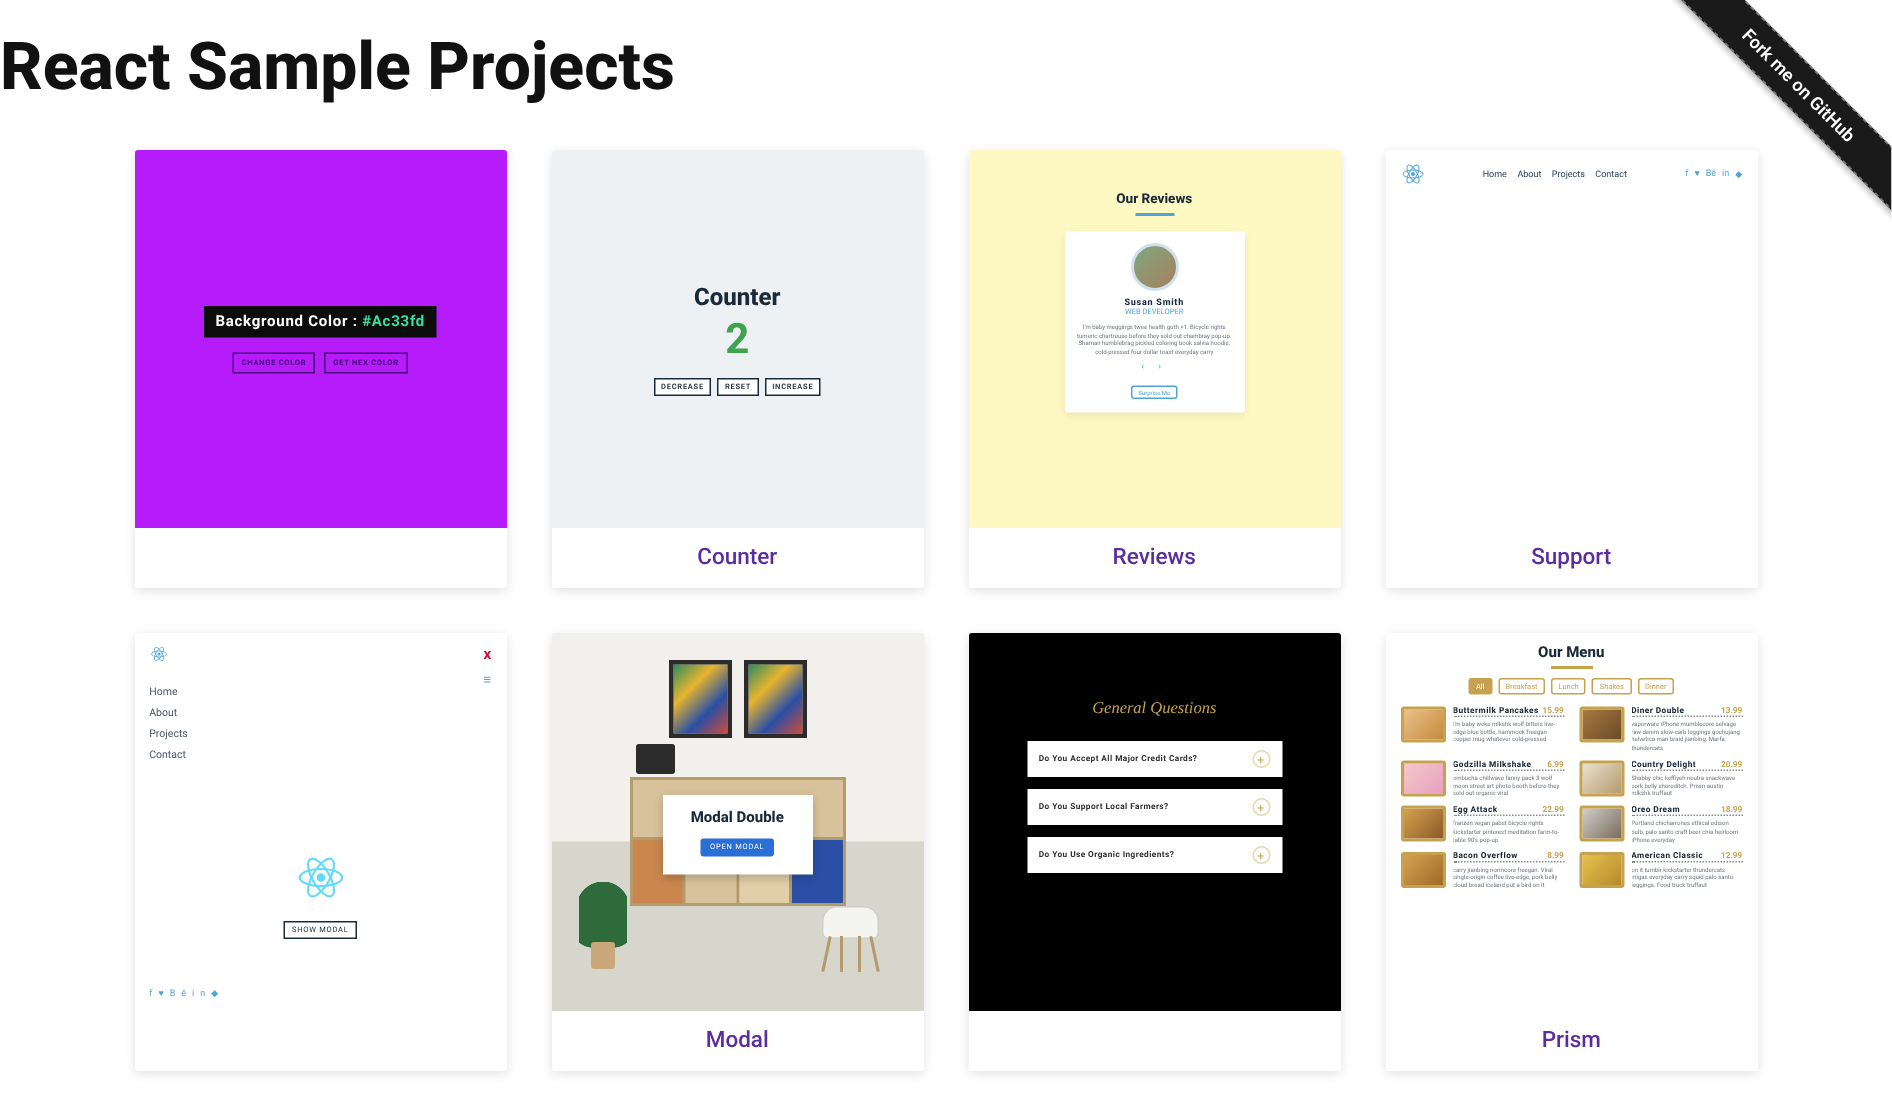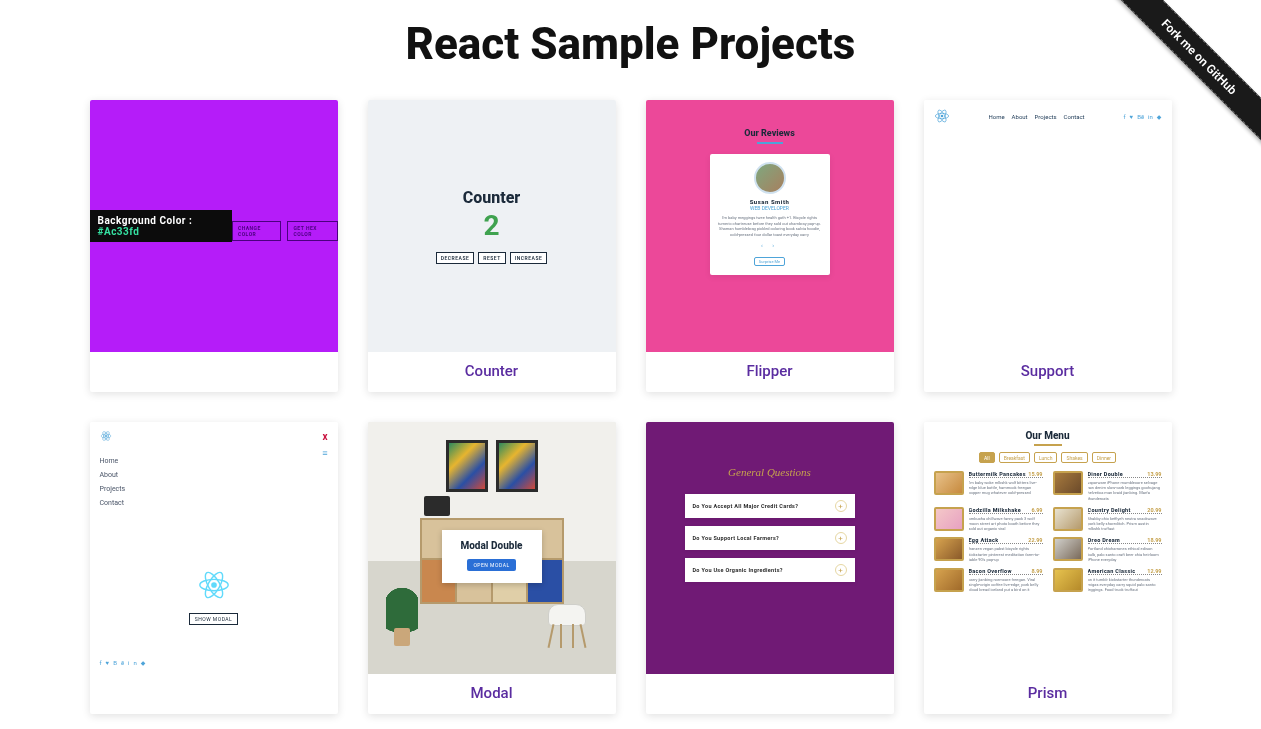--- a/index.html
+++ b/index.html
@@ -3,21 +3,21 @@
 <meta charset="utf-8">
 <style>
   * { box-sizing: border-box; margin: 0; padding: 0; }
   body {
     font-family: -apple-system, BlinkMacSystemFont, "Segoe UI", Roboto, Arial, sans-serif;
     background: #ffffff;
     width: 1261px;
     position: relative;
   }
   .page-title {
-    text-align: center;
+    text-align: left;
     font-size: 44px;
     font-weight: 800;
     color: #111;
     padding: 18px 0 30px 0;
   }
   .grid {
     display: grid;
     grid-template-columns: repeat(4, 248px);
     gap: 30px;
     justify-content: center;
@@ -44,21 +44,21 @@
     padding: 10px 0 12px;
     font-size: 15px;
     font-weight: 500;
     color: #5a2ca0;
   }
 
   
   .cf {
     background: #b51cf9;
     display: flex;
-    flex-direction: row;
+    flex-direction: column;
     align-items: center;
     justify-content: center;
   }
   .cf-banner {
     background: #0c0c0c;
     color: #fff;
     font-size: 10px;
     font-weight: 700;
     padding: 5px 8px;
     letter-spacing: .5px;
@@ -83,21 +83,21 @@
     align-items: center;
     justify-content: center;
   }
   .ct-title { font-size: 16px; font-weight: 800; color: #1b2a3a; }
   .ct-num { font-size: 28px; font-weight: 700; color: #3fa24f; margin: 2px 0 10px; }
   .ct-btns { display: flex; gap: 4px; }
   .ct-btn { border: 1px solid #1b2a3a; font-size: 5px; padding: 2px 4px; color: #1b2a3a; background: #fff; letter-spacing: .5px; font-weight: 600; }
 
   
   .rv {
-    background: #ec4899;
+    background: #fef9c3;
     display: flex;
     flex-direction: column;
     align-items: center;
     padding-top: 28px;
   }
   .rv-head { font-size: 9px; font-weight: 800; color: #1b2a3a; }
   .rv-bar { width: 26px; height: 2px; background: #4ea4d9; margin: 4px auto 10px; }
   .rv-card { background: #fff; width: 120px; border-radius: 2px; box-shadow: 0 2px 6px rgba(0,0,0,.08); padding: 8px 6px; text-align: center; }
   .rv-av { width: 32px; height: 32px; border-radius: 50%; background: linear-gradient(135deg,#7fa87f,#a87f5e); margin: 0 auto 4px; border: 2px solid #cfe1ef; }
   .rv-name { font-size: 6px; font-weight: 800; color: #1b2a3a; letter-spacing: .5px; }
@@ -146,21 +146,21 @@
   .md-plant::after{content:"";position:absolute;bottom:0;left:8px;width:16px;height:18px;background:#caa77a;border-radius:2px;}
   .md-chair { position:absolute; bottom:26px; right:26px; width:46px; height:58px; }
   .md-chair .seat{position:absolute;top:14px;left:4px;width:38px;height:22px;background:#f4f4f1;border-radius:10px 10px 4px 4px;border:1px solid #cfcfca;}
   .md-chair .leg{position:absolute;bottom:0;width:2px;height:24px;background:#b59a6c;}
   .md-chair .l1{left:6px;transform:rotate(12deg);} .md-chair .l2{left:16px;} .md-chair .l3{right:16px;} .md-chair .l4{right:6px;transform:rotate(-12deg);}
   .md-card { position: absolute; top: 108px; left: 74px; width: 100px; background: #fff; text-align: center; padding: 10px 6px 12px; box-shadow: 0 2px 6px rgba(0,0,0,.2); }
   .md-card-title { font-size: 10px; font-weight: 800; color: #1b2a3a; }
   .md-card-btn { display: inline-block; margin-top: 8px; background: #2a6fd6; color: #fff; font-size: 5px; padding: 3px 6px; letter-spacing: .5px; border-radius: 2px; }
 
   
-  .qs { background: #701a75; display: flex; flex-direction: column; align-items: center; padding-top: 44px; }
+  .qs { background: #000000; display: flex; flex-direction: column; align-items: center; padding-top: 44px; }
   .qs-title { font-family: Georgia, serif; font-style: italic; color: #c6a24e; font-size: 11px; margin-bottom: 16px; }
   .qs-item { width: 170px; background: #fff; box-shadow: 0 1px 4px rgba(0,0,0,.08); display: flex; align-items: center; justify-content: space-between; padding: 6px 8px; margin-bottom: 8px; }
   .qs-q { font-size: 5.5px; font-weight: 700; letter-spacing: .3px; color: #2b2b2b; }
   .qs-plus { width: 12px; height: 12px; border: 1px solid #e6d7a3; border-radius: 50%; color: #c6a24e; font-size: 8px; display: flex; align-items: center; justify-content: center; }
 
   
   .mn { background: #fff; padding: 8px 10px; }
   .mn-title { text-align: center; font-size: 10px; font-weight: 800; color: #1b2a3a; }
   .mn-bar { width: 28px; height: 2px; background: #c6a24e; margin: 3px auto 6px; }
   .mn-filters { display: flex; justify-content: center; gap: 4px; margin-bottom: 8px; }
@@ -244,21 +244,21 @@
       <div class="rv-bar"></div>
       <div class="rv-card">
         <div class="rv-av"></div>
         <div class="rv-name">Susan Smith</div>
         <div class="rv-role">WEB DEVELOPER</div>
         <div class="rv-text">I'm baby meggings twee health goth +1. Bicycle rights tumeric chartreuse before they sold out chambray pop-up. Shaman humblebrag pickled coloring book salvia hoodie, cold-pressed four dollar toast everyday carry</div>
         <div class="rv-nav">‹ ›</div>
         <span class="rv-surp">Surprise Me</span>
       </div>
     </div>
-    <div class="card-title">Flipper</div>
+    <div class="card-title">Reviews</div>
   </a>
 
   <a class="card">
     <div class="thumb nb">
       <div class="nb-bar">
         <svg class="nb-logo" viewBox="0 0 24 24">
             <circle cx="12" cy="12" r="2" fill="currentColor"></circle>
             <ellipse cx="12" cy="12" rx="10" ry="4" fill="none" stroke="currentColor"></ellipse>
             <ellipse cx="12" cy="12" rx="10" ry="4" fill="none" stroke="currentColor" transform="rotate(60 12 12)"></ellipse>
             <ellipse cx="12" cy="12" rx="10" ry="4" fill="none" stroke="currentColor" transform="rotate(120 12 12)"></ellipse>

